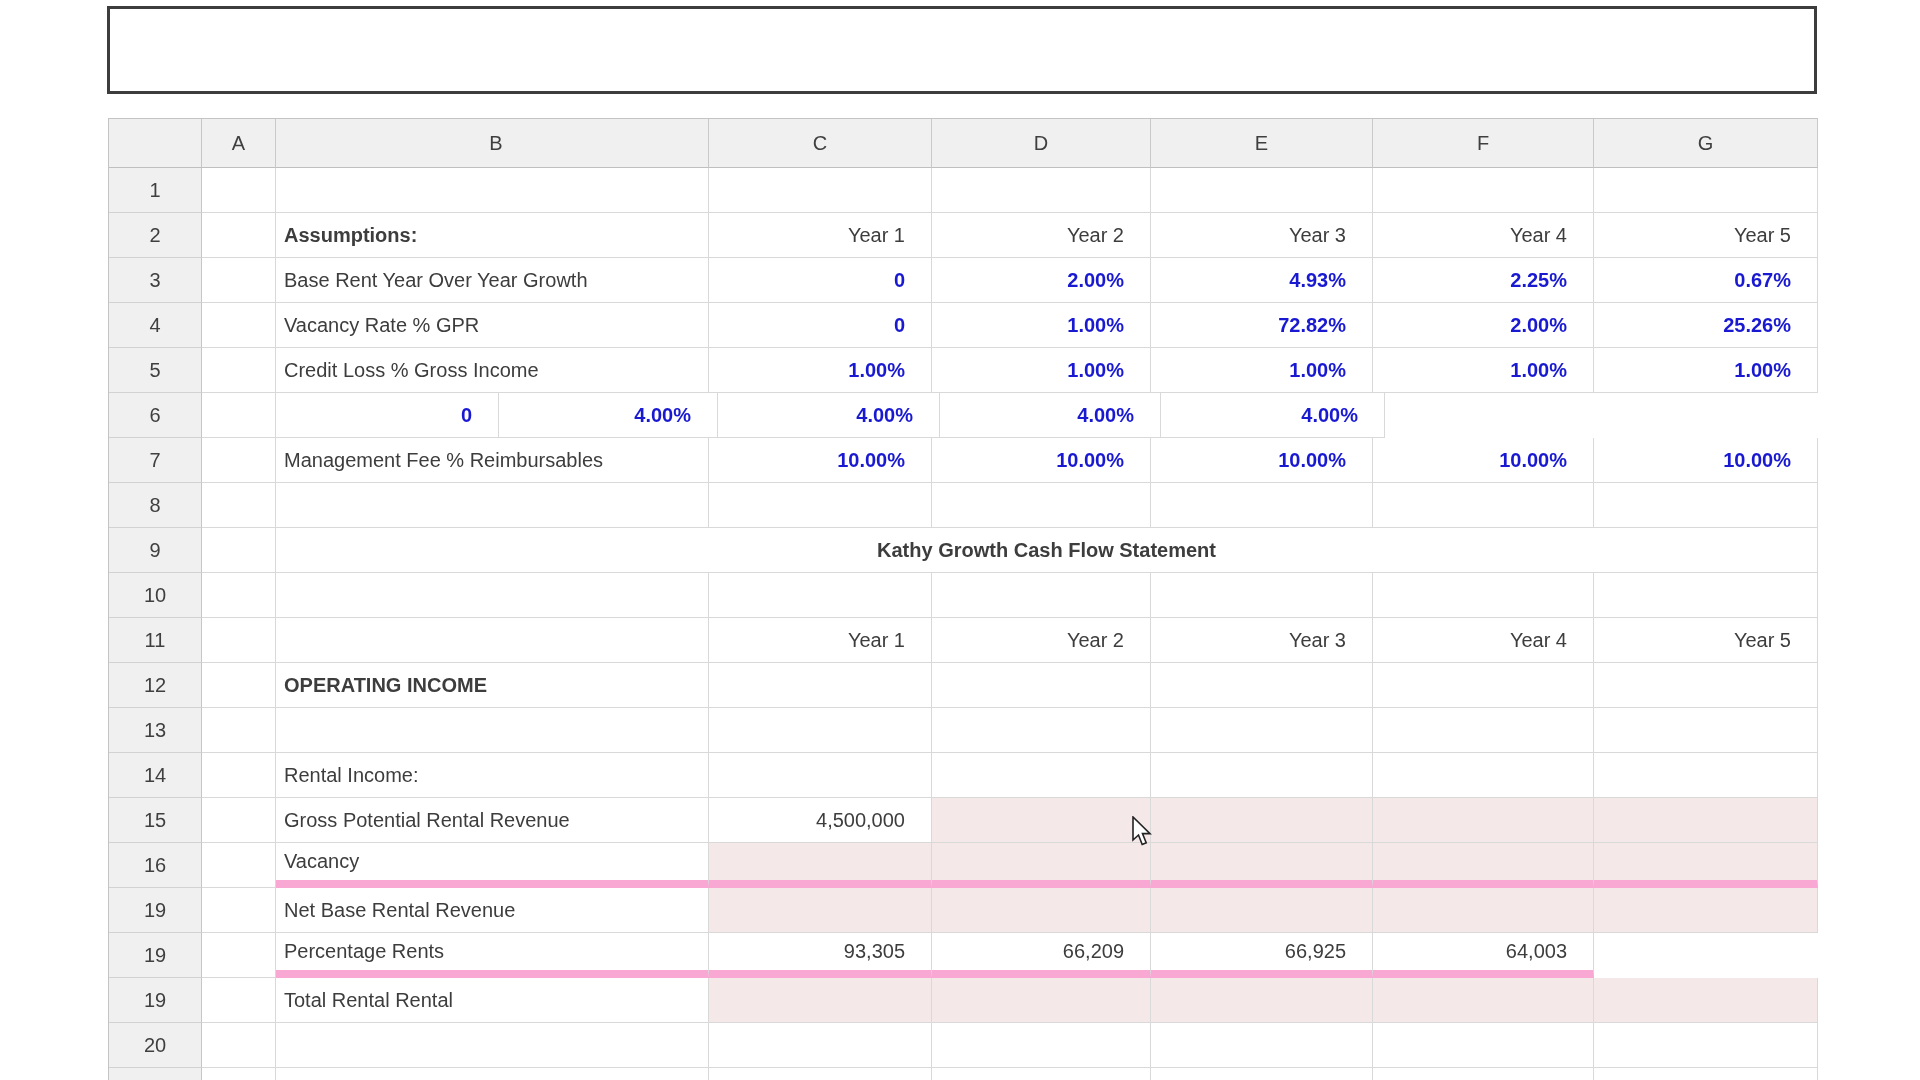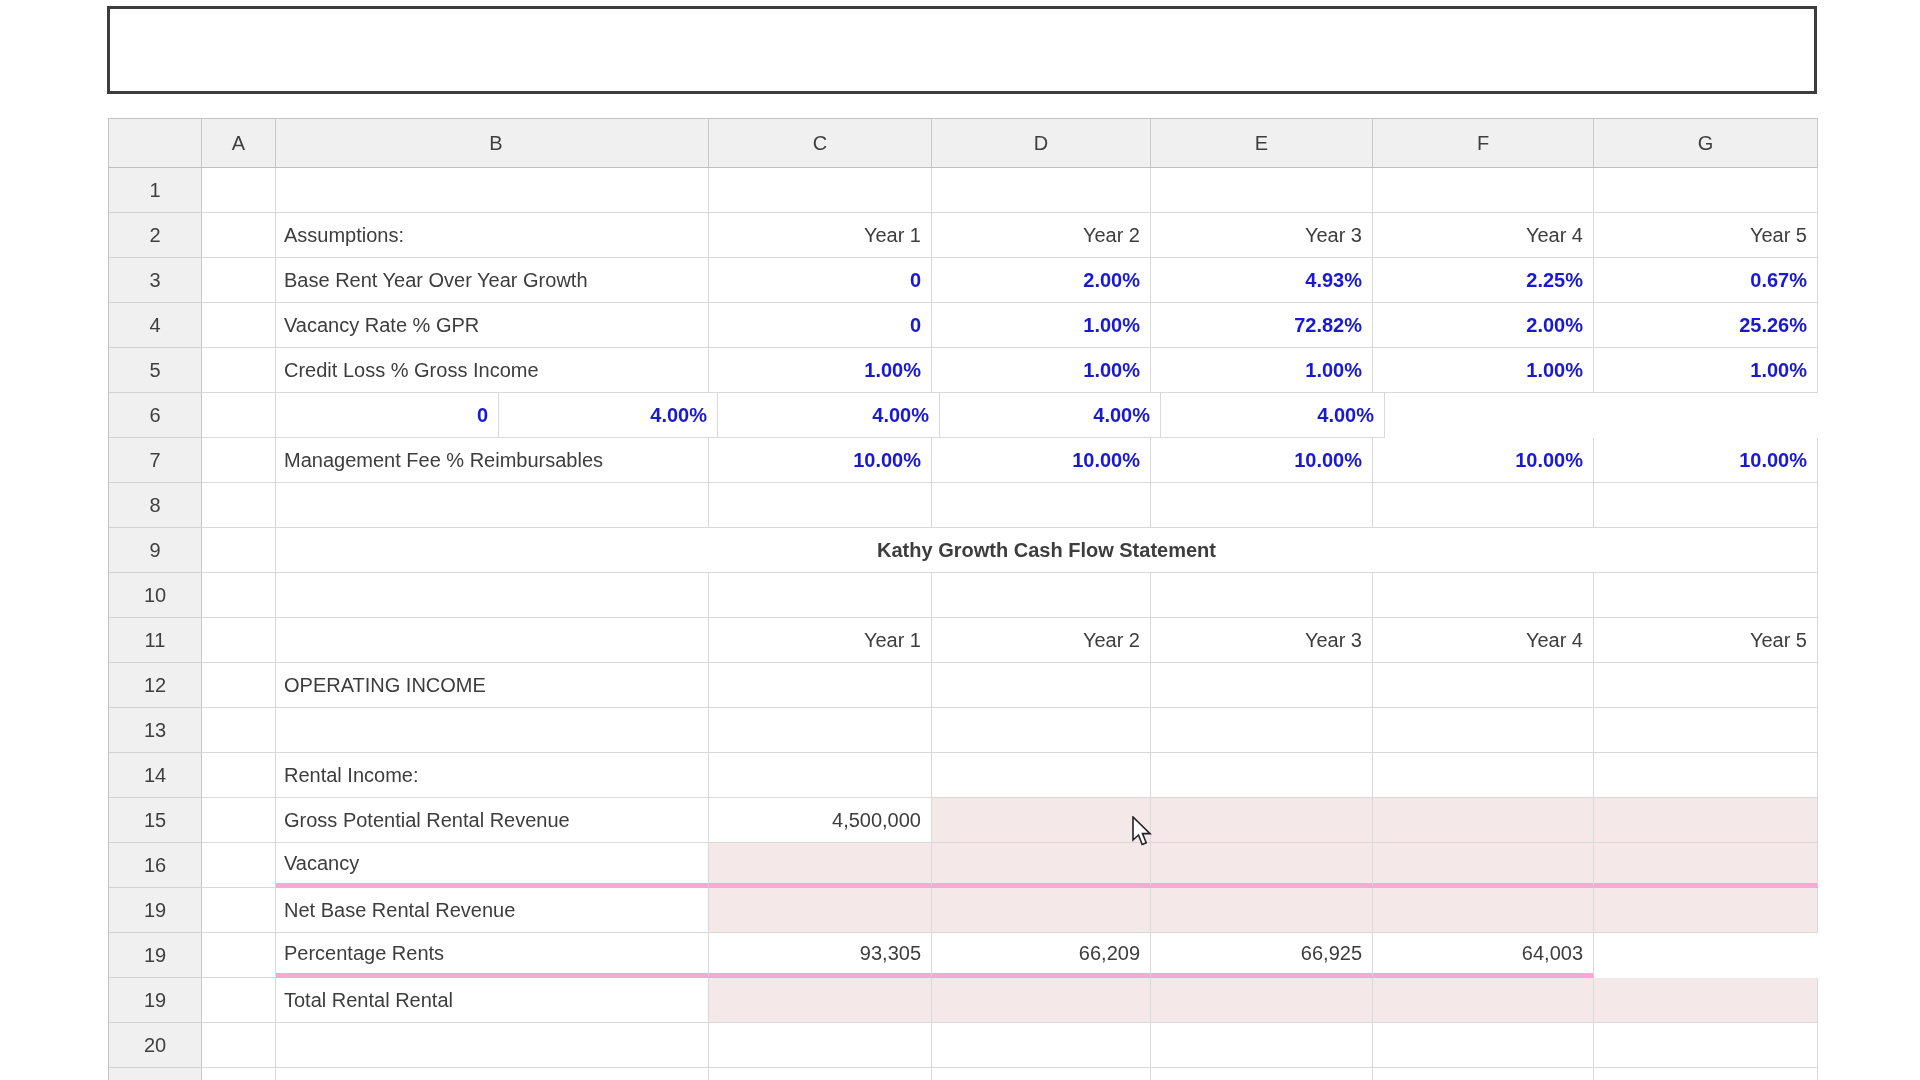--- a/index.html
+++ b/index.html
@@ -35,25 +35,25 @@
   .cd{width:219px;}
   .ce{width:222px;}
   .cf{width:221px;}
   .cg{width:224px;}
   .merged-title{width:1542px;justify-content:center;font-weight:bold;}
   
   .hcell{background:#f0f0f0;justify-content:center;color:#3f3f3f;
          border-right:1px solid #c9c9c9;border-bottom:1px solid #bfbfbf;}
   .hcell.rh{border-right:1px solid #c6c6c6;}
   
-  .val{justify-content:flex-end;padding-right:10px;}
+  .val{justify-content:flex-end;padding-right:26px;}
   .blue{color:#1919d2;font-weight:bold;}
-  .bold{font-weight:normal;}
+  .bold{font-weight:bold;}
   .pink{background:#f5e8e9;}
-  .thickb{border-bottom:5px solid #f9a8d4;}
+  .thickb{border-bottom:8px solid #f9a8d4;}
   
   .cursor{position:absolute;left:1130px;top:816px;width:22px;height:32px;pointer-events:none;}
 </style>
 </head>
 <body>
 
 <div class="top-box"></div>
 
 <div class="sheet">
 

